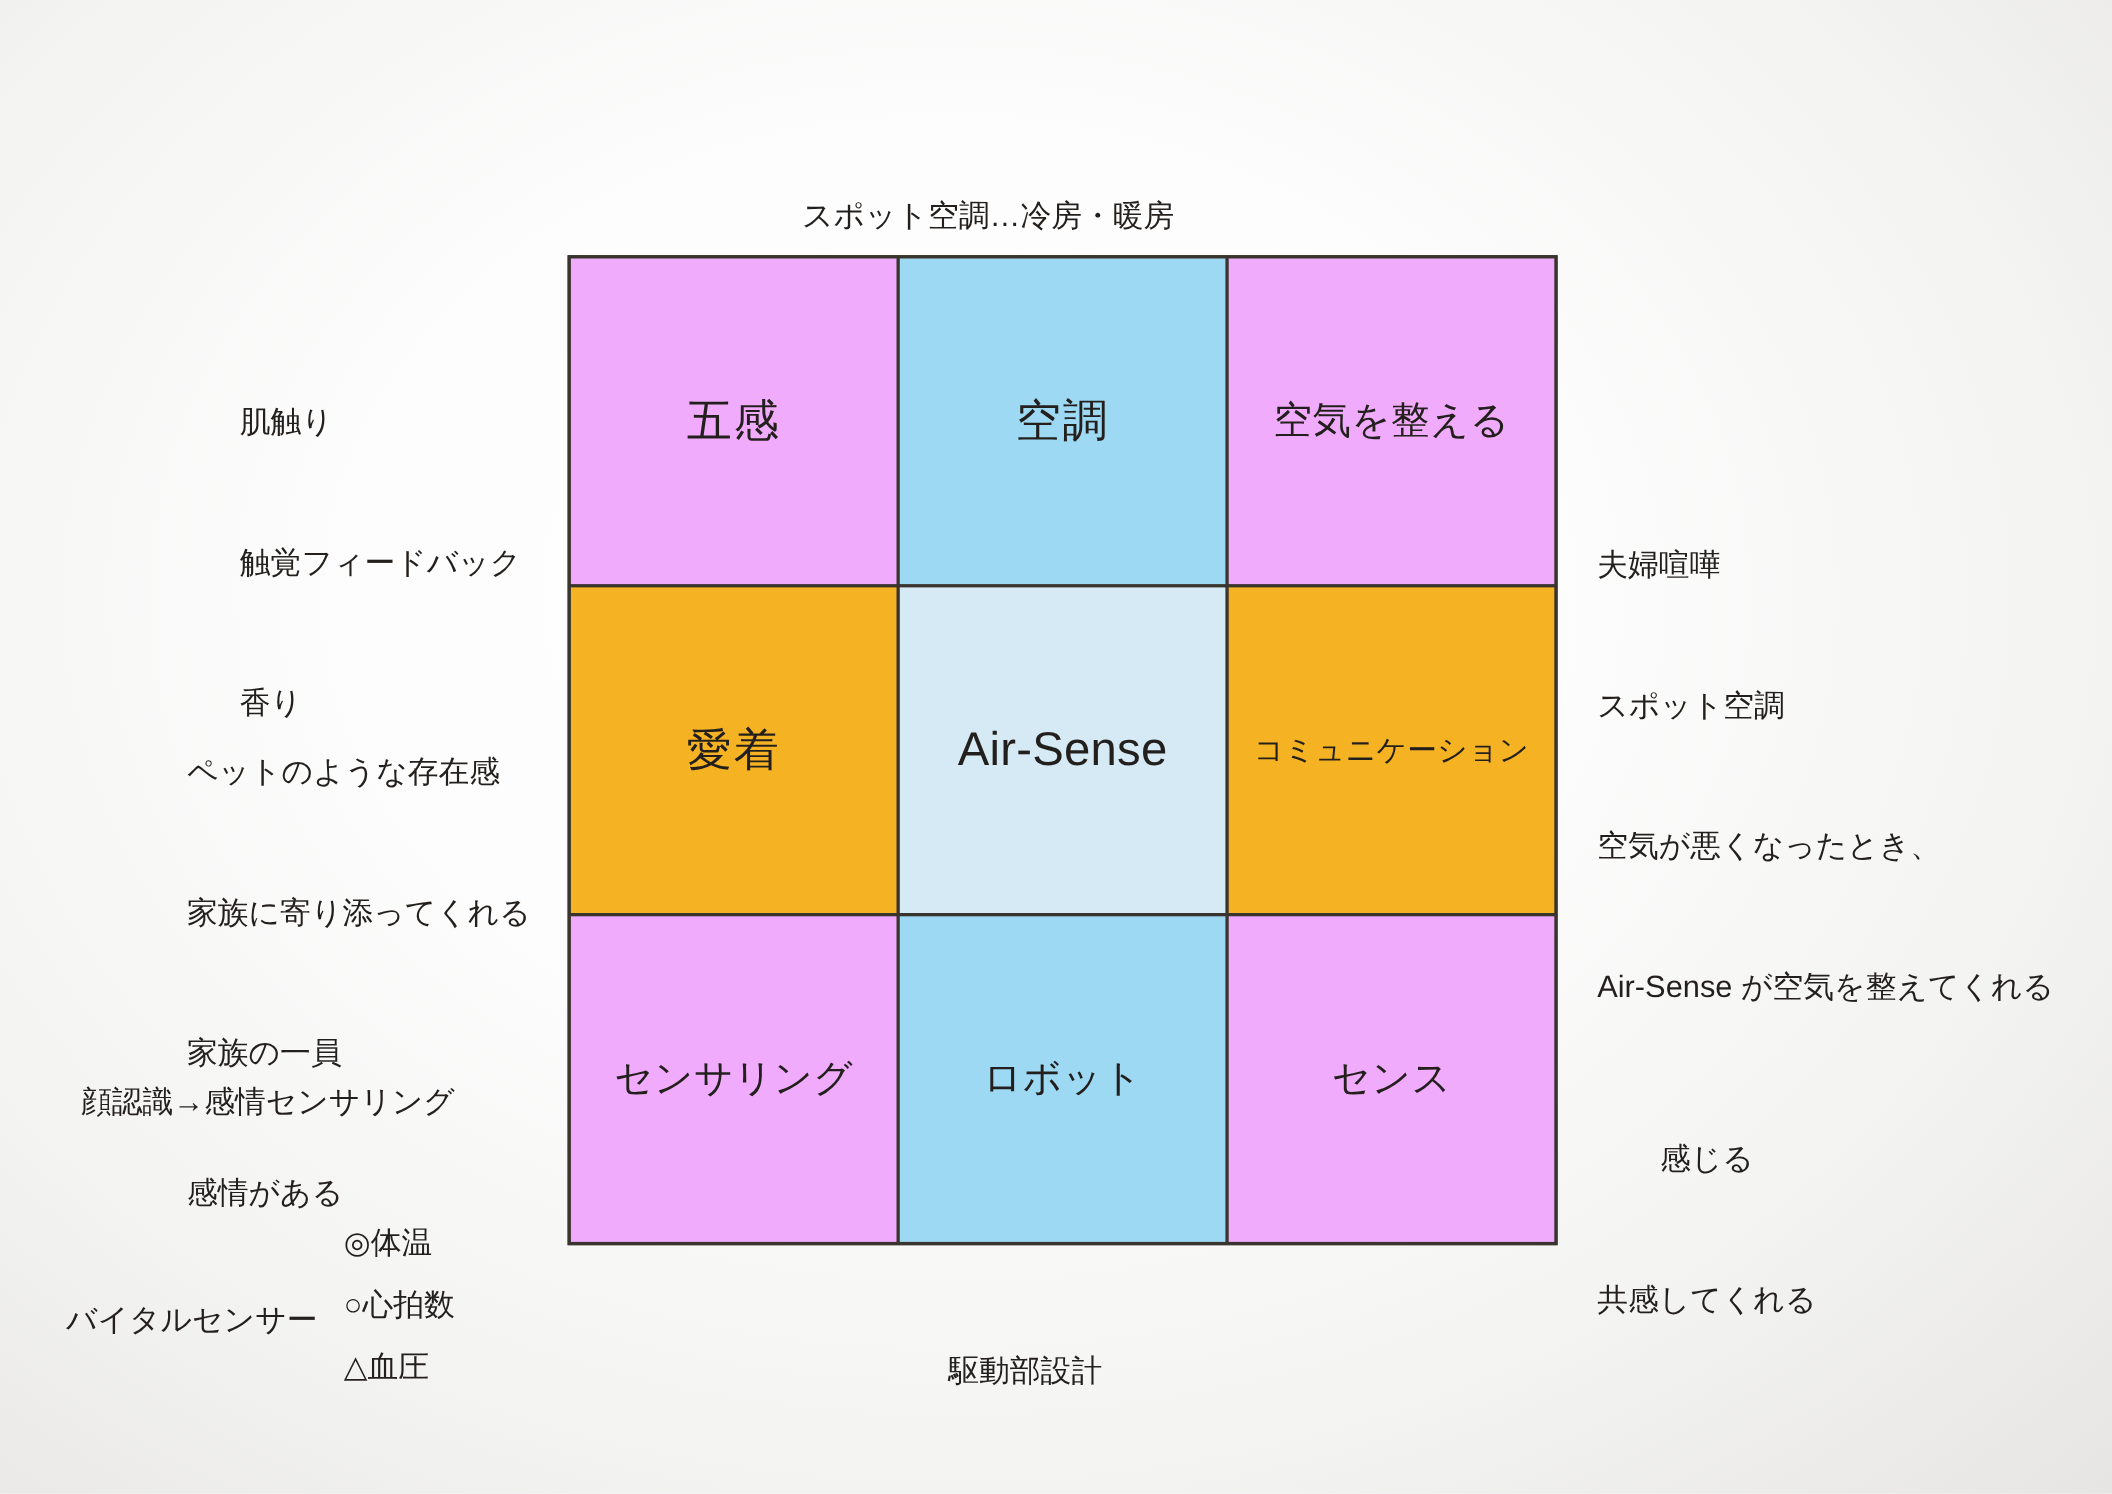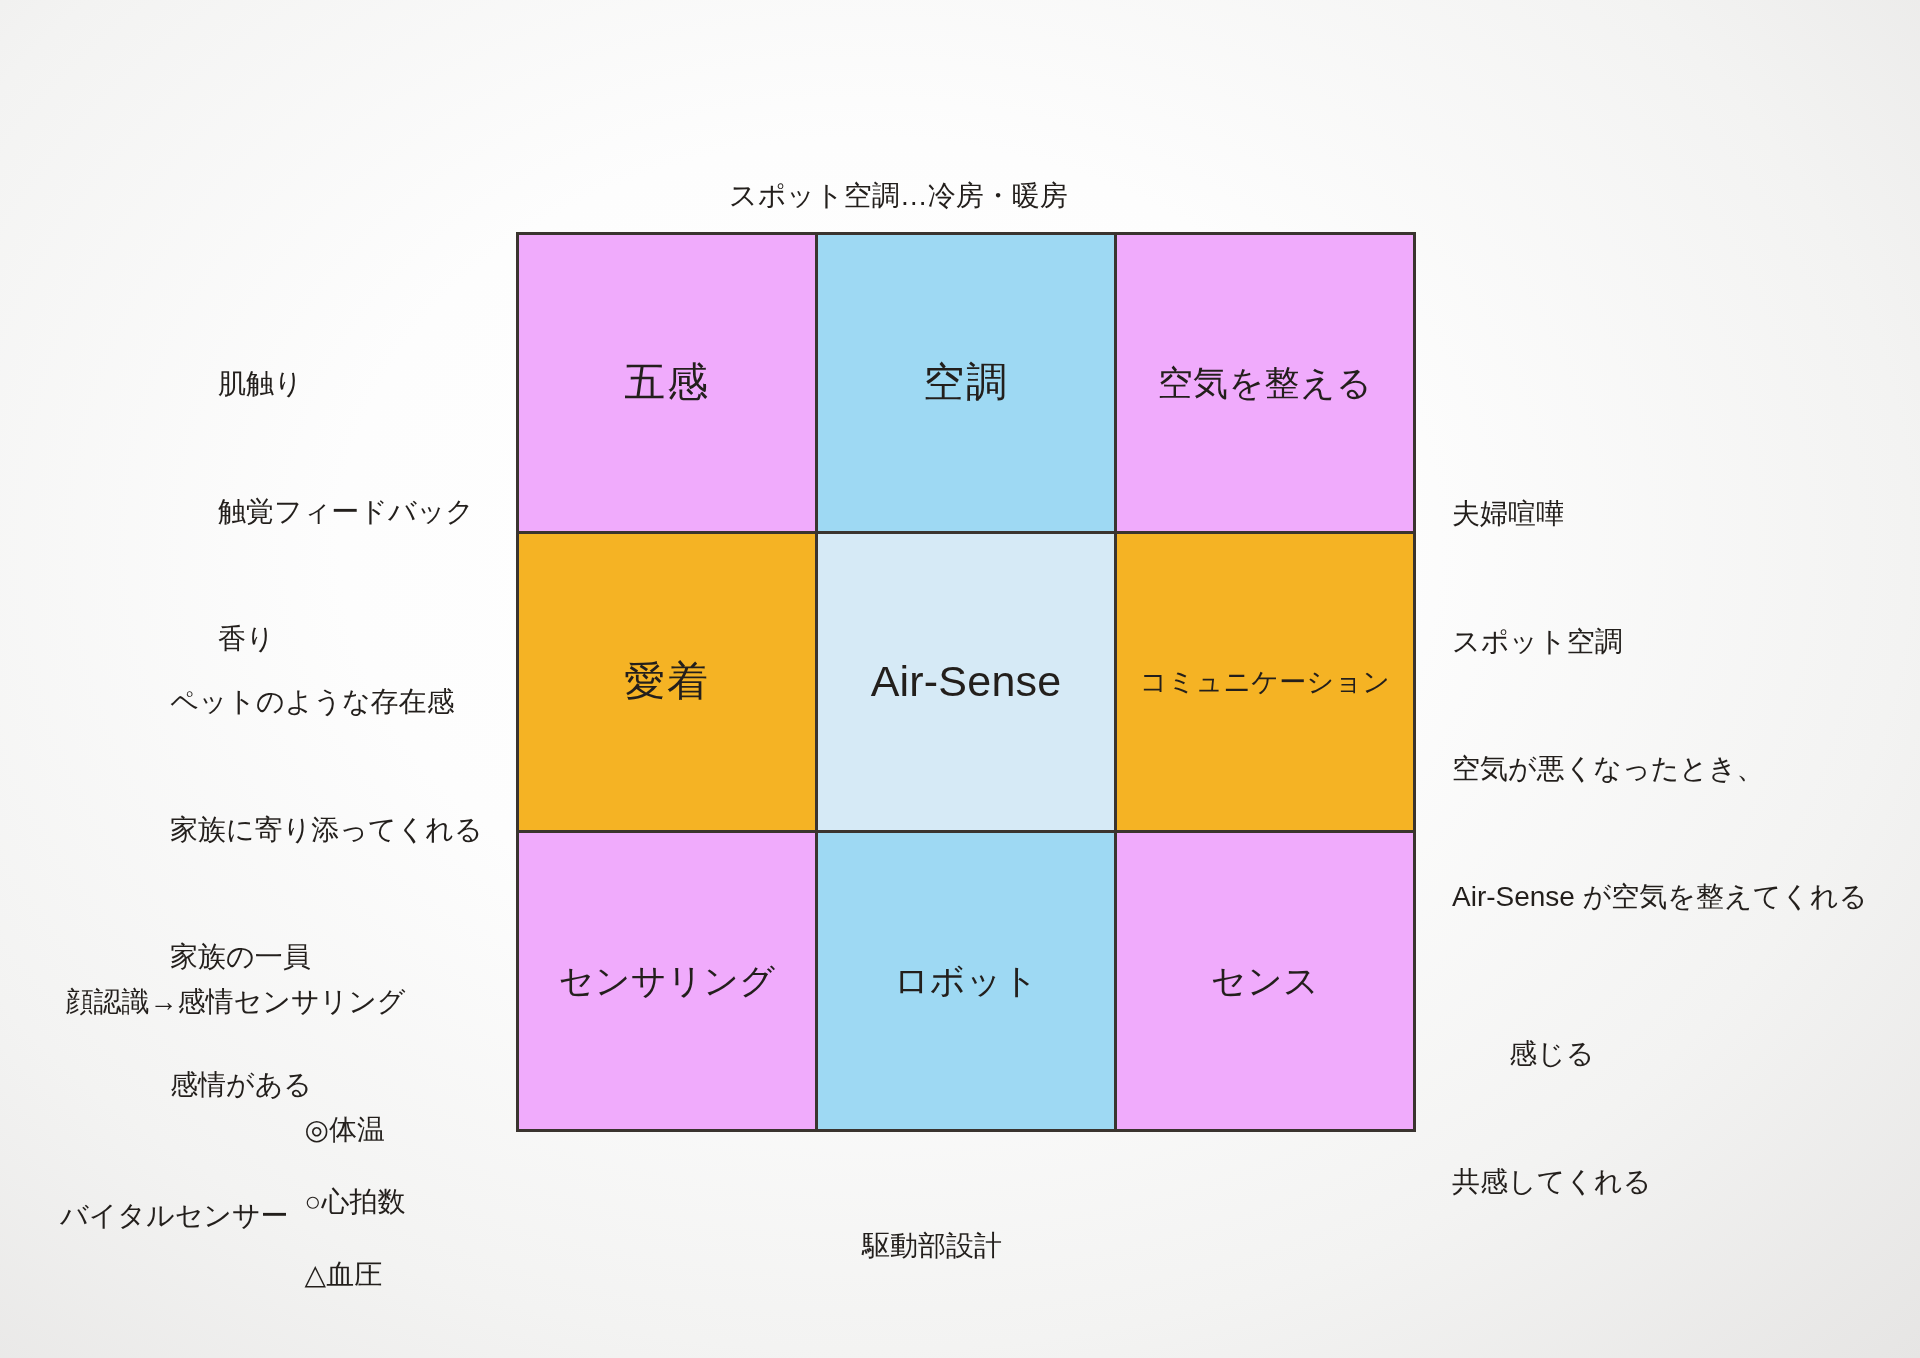--- a/index.html
+++ b/index.html
@@ -66,21 +66,20 @@
   #note-right-2{ left: 1452px; top: 948px; text-align: center; }
   #note-bottom { left: 862px; top: 1140px; text-align: left; }
 
   
   .sensor-grid {
     display: grid;
     grid-template-columns: auto auto;
     column-gap: 24px;
     row-gap: 0;
     align-items: center;
-    gap: 16px;
   }
   .sensor-grid .lbl { text-align: right; margin-top: 28px; }
   .sensor-grid .val { text-align: left; }
   .sensor-head { text-align: right; }
 </style>
 </head>
 <body>
 
 <div id="canvas">
 

